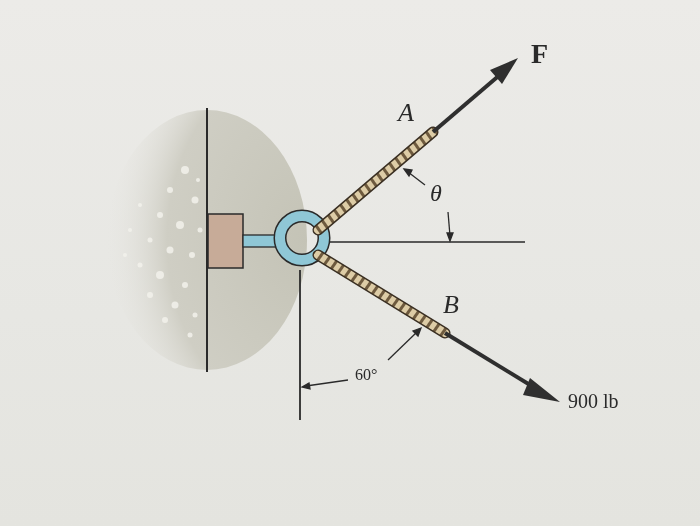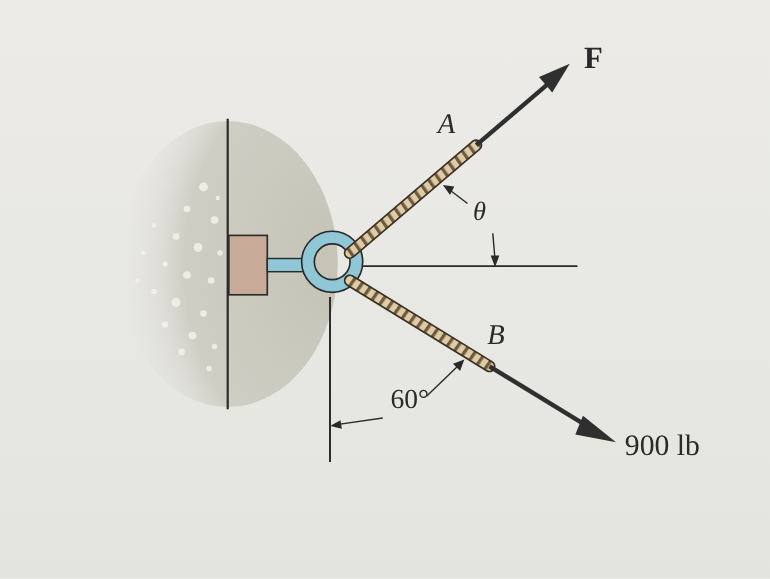--- a/index.html
+++ b/index.html
@@ -103,15 +103,15 @@
       <polygon points="302,387 309,383 310,389"></polygon>
       <line x1="388" y1="360" x2="417" y2="332"></line>
       <polygon points="421,328 418,336 413,331"></polygon>
     </g>
   </svg>
 
   <span class="lbl bold" style="left:531px;top:38px;font-size:28px;">F</span>
   <span class="lbl italic" style="left:398px;top:98px;font-size:26px;">A</span>
   <span class="lbl italic" style="left:430px;top:180px;font-size:24px;">θ</span>
   <span class="lbl italic" style="left:443px;top:290px;font-size:26px;">B</span>
-  <span class="lbl" style="left:355px;top:350px;font-size:25px;">60°</span>
-  <span class="lbl" style="left:568px;top:390px;font-size:27px;">900 lb</span>
+  <span class="lbl" style="left:355px;top:366px;font-size:16px;">60°</span>
+  <span class="lbl" style="left:568px;top:390px;font-size:20px;">900 lb</span>
 </div>
 
 </body></html>

